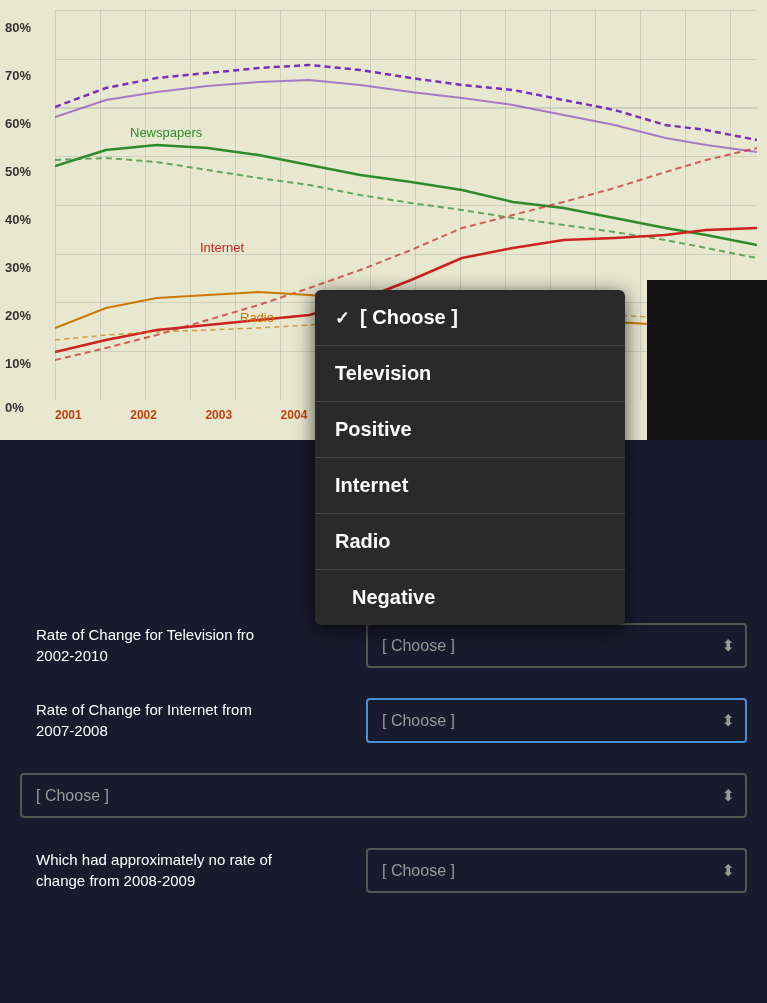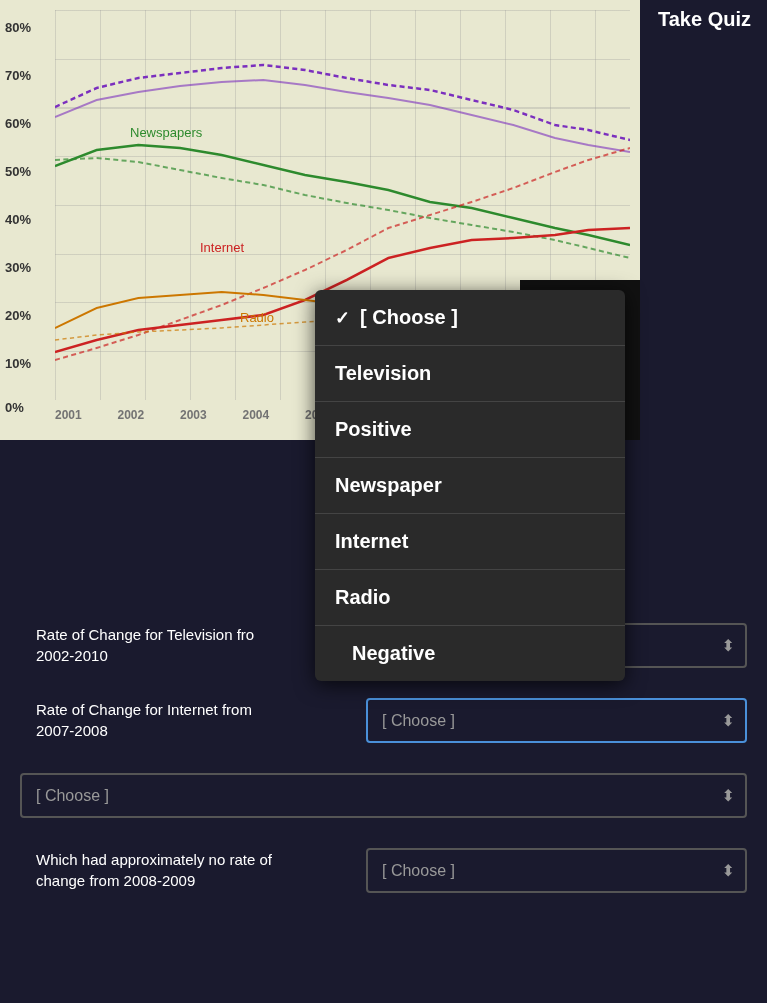--- a/index.html
+++ b/index.html
@@ -20,21 +20,21 @@
       width: 200px;
       padding: 8px 16px;
       text-align: right;
     }
 
     
     .chart-container {
       position: absolute;
       top: 0;
       left: 0;
-      width: 640px;
+      width: 767px;
       height: 440px;
       background: #e8e8d0;
       overflow: hidden;
     }
 
     
     .y-axis {
       position: absolute;
       left: 0;
       top: 10px;
@@ -66,21 +66,21 @@
       repeating-linear-gradient(
         to right,
         rgba(150,150,150,0.3) 0px,
         rgba(150,150,150,0.3) 1px,
         transparent 1px,
         transparent 45px
       );
     }
     .x-label {
       font-size: 12px;
-      color: #737373;
+      color: #c2410c;
       font-weight: bold;
     }
 
     
     .chart-svg {
       position: absolute;
       left: 55px;
       top: 10px;
       right: 10px;
       height: 390px;
@@ -243,23 +243,20 @@
 <div class="dropdown-menu">
   <div class="dropdown-item selected">
     <span class="checkmark">✓</span>
     <span>[ Choose ]</span>
   </div>
   <div class="dropdown-item">
     <span>Television</span>
   </div>
   <div class="dropdown-item">
     <span>Positive</span>
-  </div>
-  <div class="dropdown-item">
-    <span>Newspaper</span>
   </div>
   <div class="dropdown-item">
     <span>Internet</span>
   </div>
   <div class="dropdown-item">
     <span>Radio</span>
   </div>
   <div class="dropdown-item">
     <span>Negative</span>
   </div>

